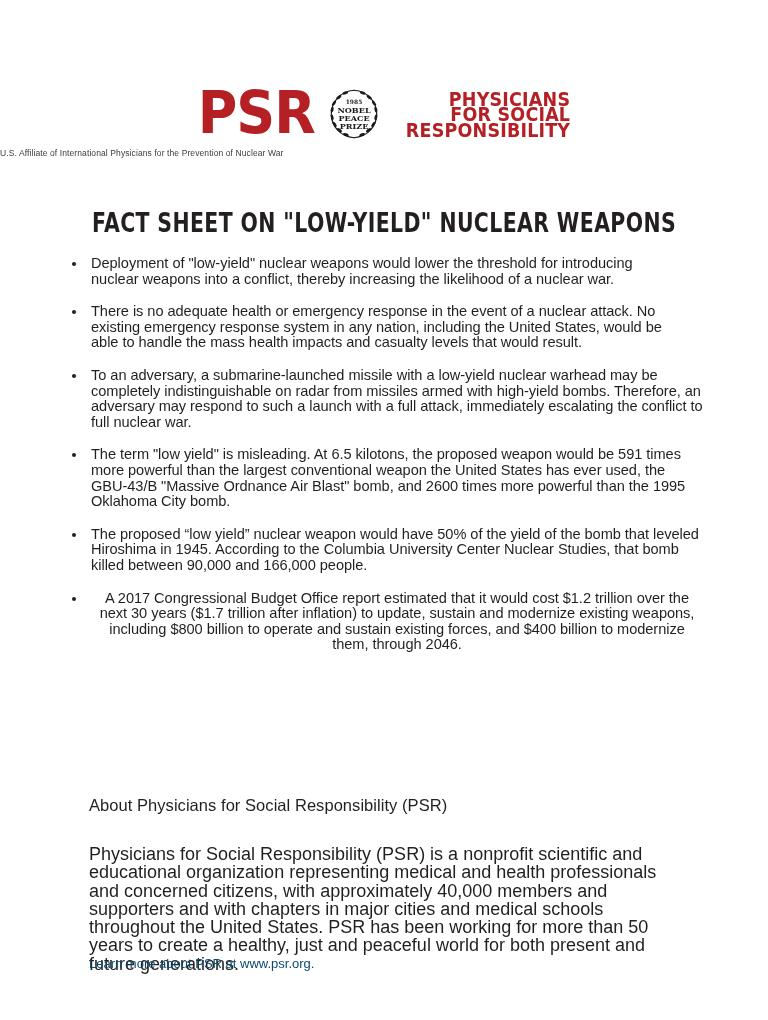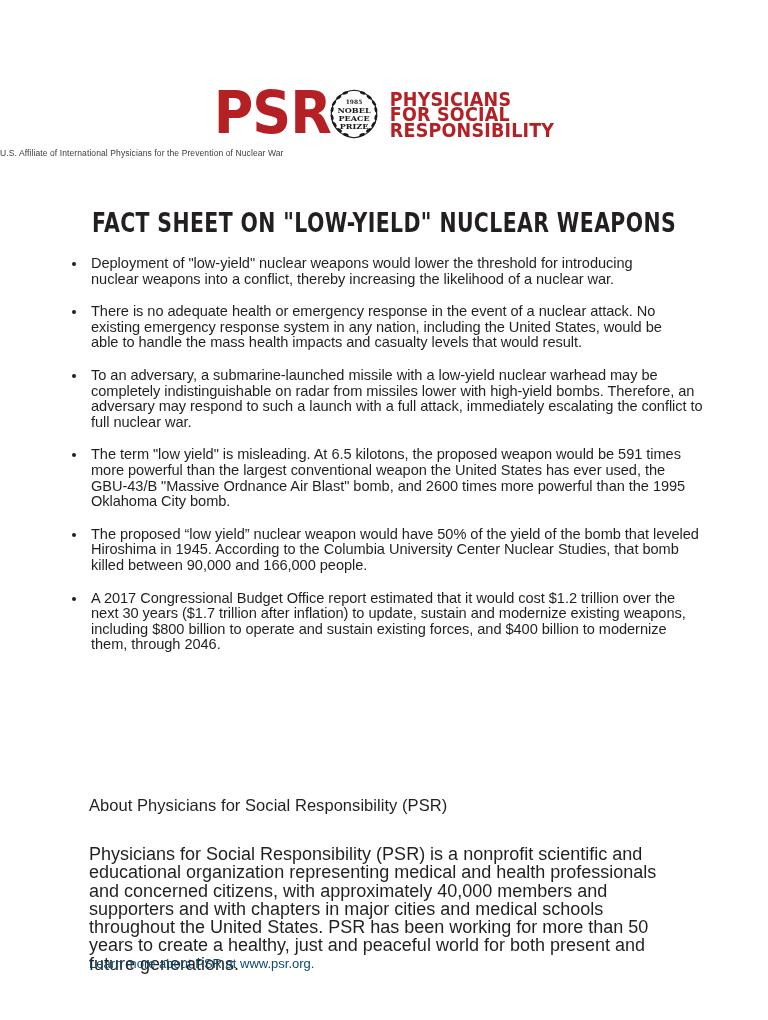--- a/index.html
+++ b/index.html
@@ -27,42 +27,42 @@
     position: absolute;
     left: 0;
     top: 86px;
     width: 768px;
     text-align: center;
   }
   .logo-row {
     display: inline-flex;
     align-items: center;
     justify-content: center;
-    gap: 0px;
+    gap: 16px;
     height: 56px;
   }
   .psr-word {
     font-family: "DejaVu Sans", sans-serif;
     font-weight: bold;
     font-size: 54px;
     letter-spacing: -1px;
     color: #b52025;
     line-height: 54px;
     transform: scaleY(1.08);
   }
   .nobel-seal {
     width: 54px;
     height: 54px;
     margin: 0 4px 0 -4px;
     position: relative;
     flex: 0 0 auto;
   }
   .nobel-seal svg { display: block; }
   .psr-words {
-    text-align: left;
+    text-align: right;
     margin-left: 5px;
     line-height: 15.5px;
   }
   .psr-words div {
     font-family: "DejaVu Sans", sans-serif;
     font-weight: bold;
     font-size: 17.5px;
     color: #b52025;
     letter-spacing: 0.2px;
     transform: scaleY(1.12);
@@ -108,21 +108,21 @@
   }
   .bullet {
     position: relative;
     padding-left: 23px;
     margin-bottom: 17px;
     font-size: 14.6px;
     line-height: 15.6px;
     color: #231f20;
     letter-spacing: -0.05px;
   }
-  .bullet:last-child { margin-bottom: 0; }
+  .bullet:last-child { margin-bottom: 0; text-align: center; }
   .bullet .dot {
     position: absolute;
     left: 4px;
     top: 6px;
     width: 4px;
     height: 4px;
     border-radius: 50%;
     background: #231f20;
   }
   .bullet.wide { width: 612px; }
@@ -213,21 +213,21 @@
     <li class="bullet">
       <span class="dot"></span>
       <span>Deployment of "low-yield" nuclear weapons would lower the threshold for introducing nuclear weapons into a conflict, thereby increasing the likelihood of a nuclear war.</span>
     </li>
     <li class="bullet">
       <span class="dot"></span>
       <span>There is no adequate health or emergency response in the event of a nuclear attack. No existing emergency response system in any nation, including the United States, would be able to handle the mass health impacts and casualty levels that would result.</span>
     </li>
     <li class="bullet wide">
       <span class="dot"></span>
-      <span>To an adversary, a submarine-launched missile with a low-yield nuclear warhead may be completely indistinguishable on radar from missiles lower with high-yield bombs. Therefore, an adversary may respond to such a launch with a full attack, immediately escalating the conflict to full nuclear war.</span>
+      <span>To an adversary, a submarine-launched missile with a low-yield nuclear warhead may be completely indistinguishable on radar from missiles armed with high-yield bombs. Therefore, an adversary may respond to such a launch with a full attack, immediately escalating the conflict to full nuclear war.</span>
     </li>
     <li class="bullet wide">
       <span class="dot"></span>
       <span>The term "low yield" is misleading.  At 6.5 kilotons, the proposed weapon would be 591 times more powerful than the largest conventional weapon the United States has ever used, the GBU-43/B "Massive Ordnance Air Blast" bomb, and 2600 times more powerful than the 1995 Oklahoma City bomb.</span>
     </li>
     <li class="bullet wide">
       <span class="dot"></span>
       <span>The proposed “low yield” nuclear weapon would have 50% of the yield of the bomb that leveled Hiroshima in 1945.  According to the Columbia University Center Nuclear Studies, that bomb killed between 90,000 and 166,000 people.</span>
     </li>
     <li class="bullet wide">

